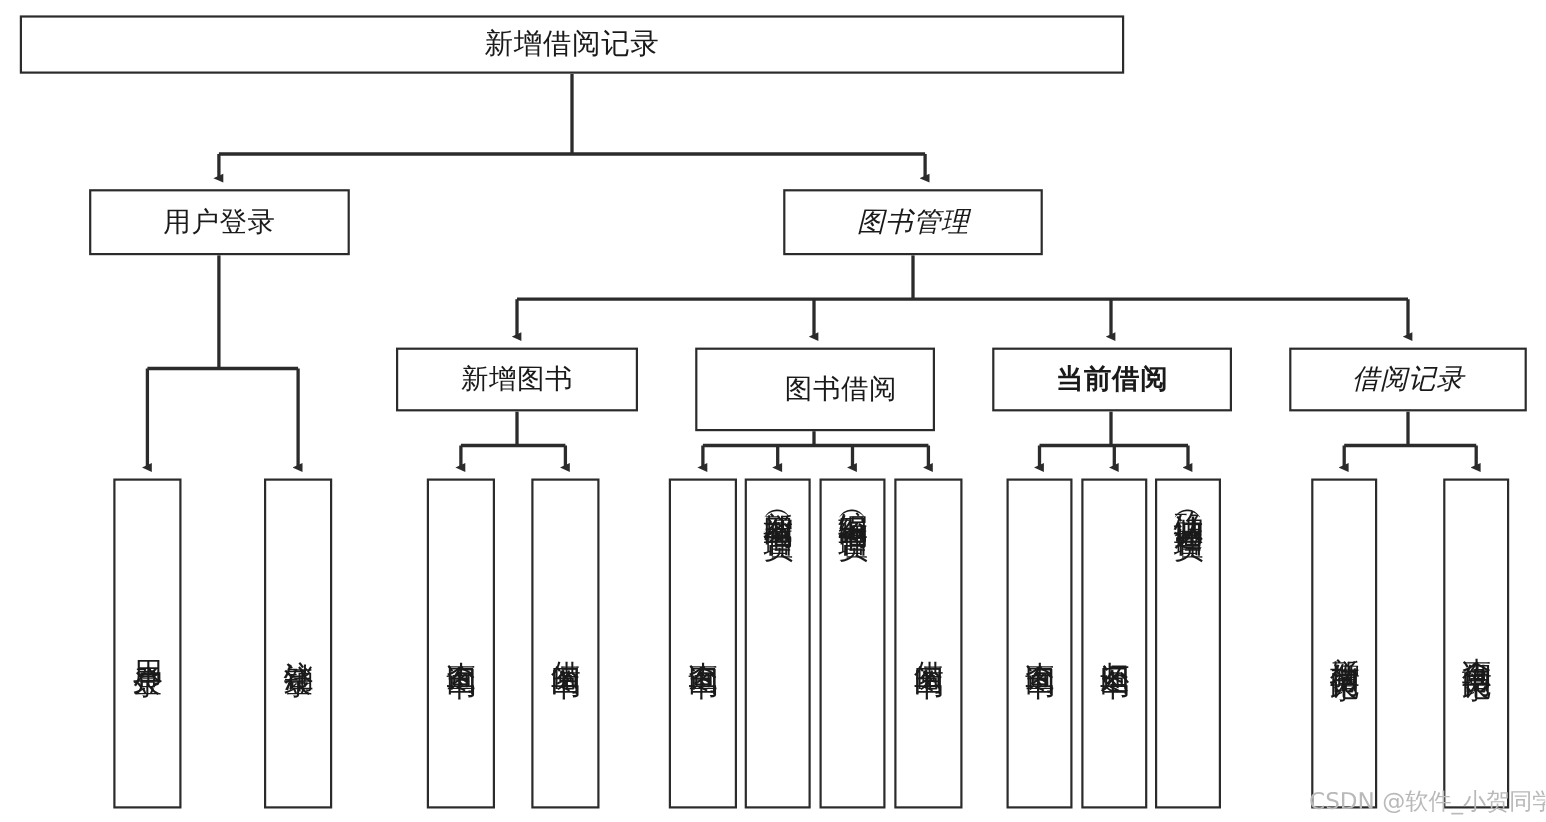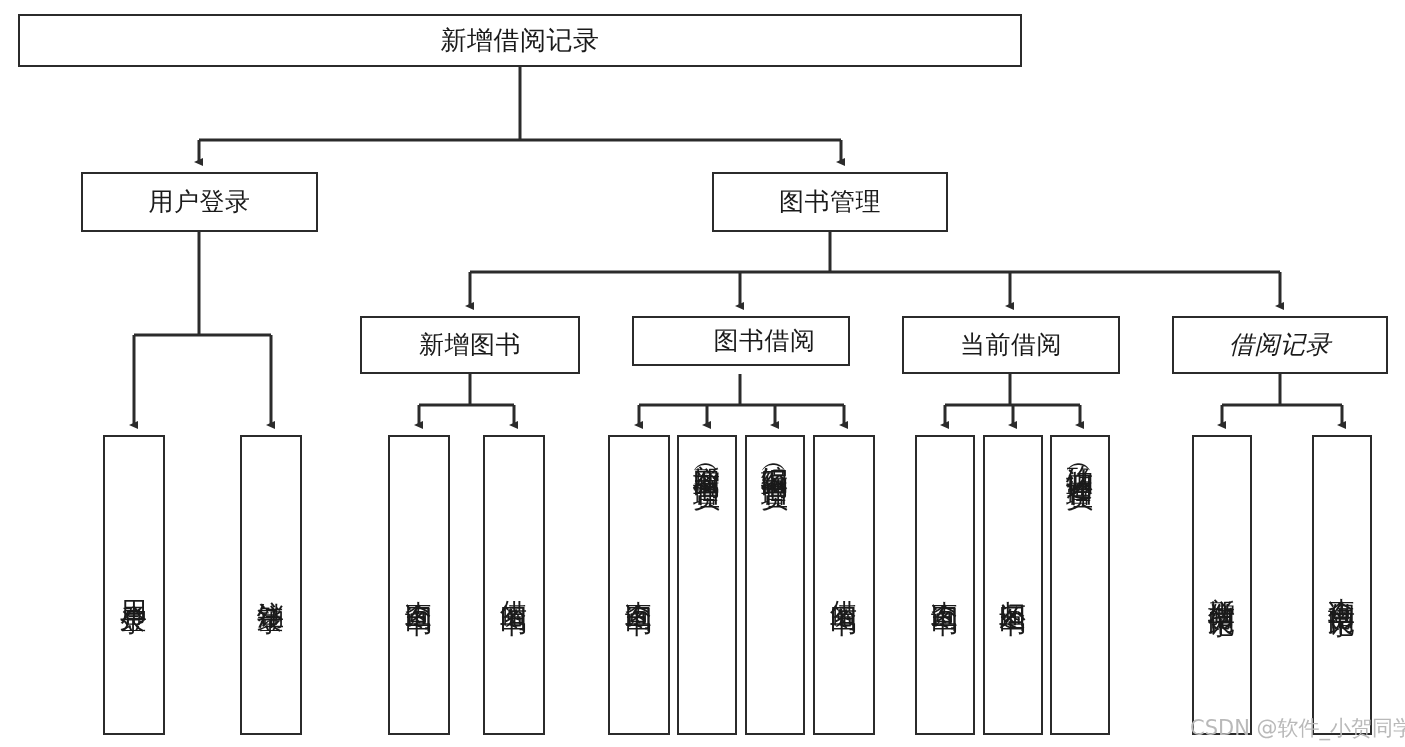--- a/index.html
+++ b/index.html
@@ -131,31 +131,31 @@
     </g>
   </svg>
 
   <div class="node h root" style="left:18px; top:14px; width:1004px; height:53px;">
     <span class="label">新增借阅记录</span>
   </div>
 
   <div class="node h" style="left:81px; top:172px; width:237px; height:60px;">
     <span class="label">用户登录</span>
   </div>
-  <div class="node h" style="left:712px; top:172px; width:236px; height:60px;">
+  <div class="node h" style="left:712px; top:172px; width:236px; height:60px;font-style:italic;">
     <span class="label">图书管理</span>
   </div>
 
   <div class="node h" style="left:360px; top:316px; width:220px; height:58px;">
     <span class="label">新增图书</span>
   </div>
-  <div class="node h" style="left:632px; top:316px; width:218px; height:50px;padding-left:47px;">
+  <div class="node h" style="left:632px; top:316px; width:218px; height:76px;padding-left:47px;">
     <span class="label">图书借阅</span>
   </div>
-  <div class="node h" style="left:902px; top:316px; width:218px; height:58px;">
+  <div class="node h" style="left:902px; top:316px; width:218px; height:58px;font-weight:bold;">
     <span class="label">当前借阅</span>
   </div>
   <div class="node h" style="left:1172px; top:316px; width:216px; height:58px;font-style:italic;">
     <span class="label">借阅记录</span>
   </div>
 
   <div class="node v center" style="left:103px; top:435px; width:62px; height:300px;">
     <span class="label">用户登录</span>
   </div>
   <div class="node v center" style="left:240px; top:435px; width:62px; height:300px;">

